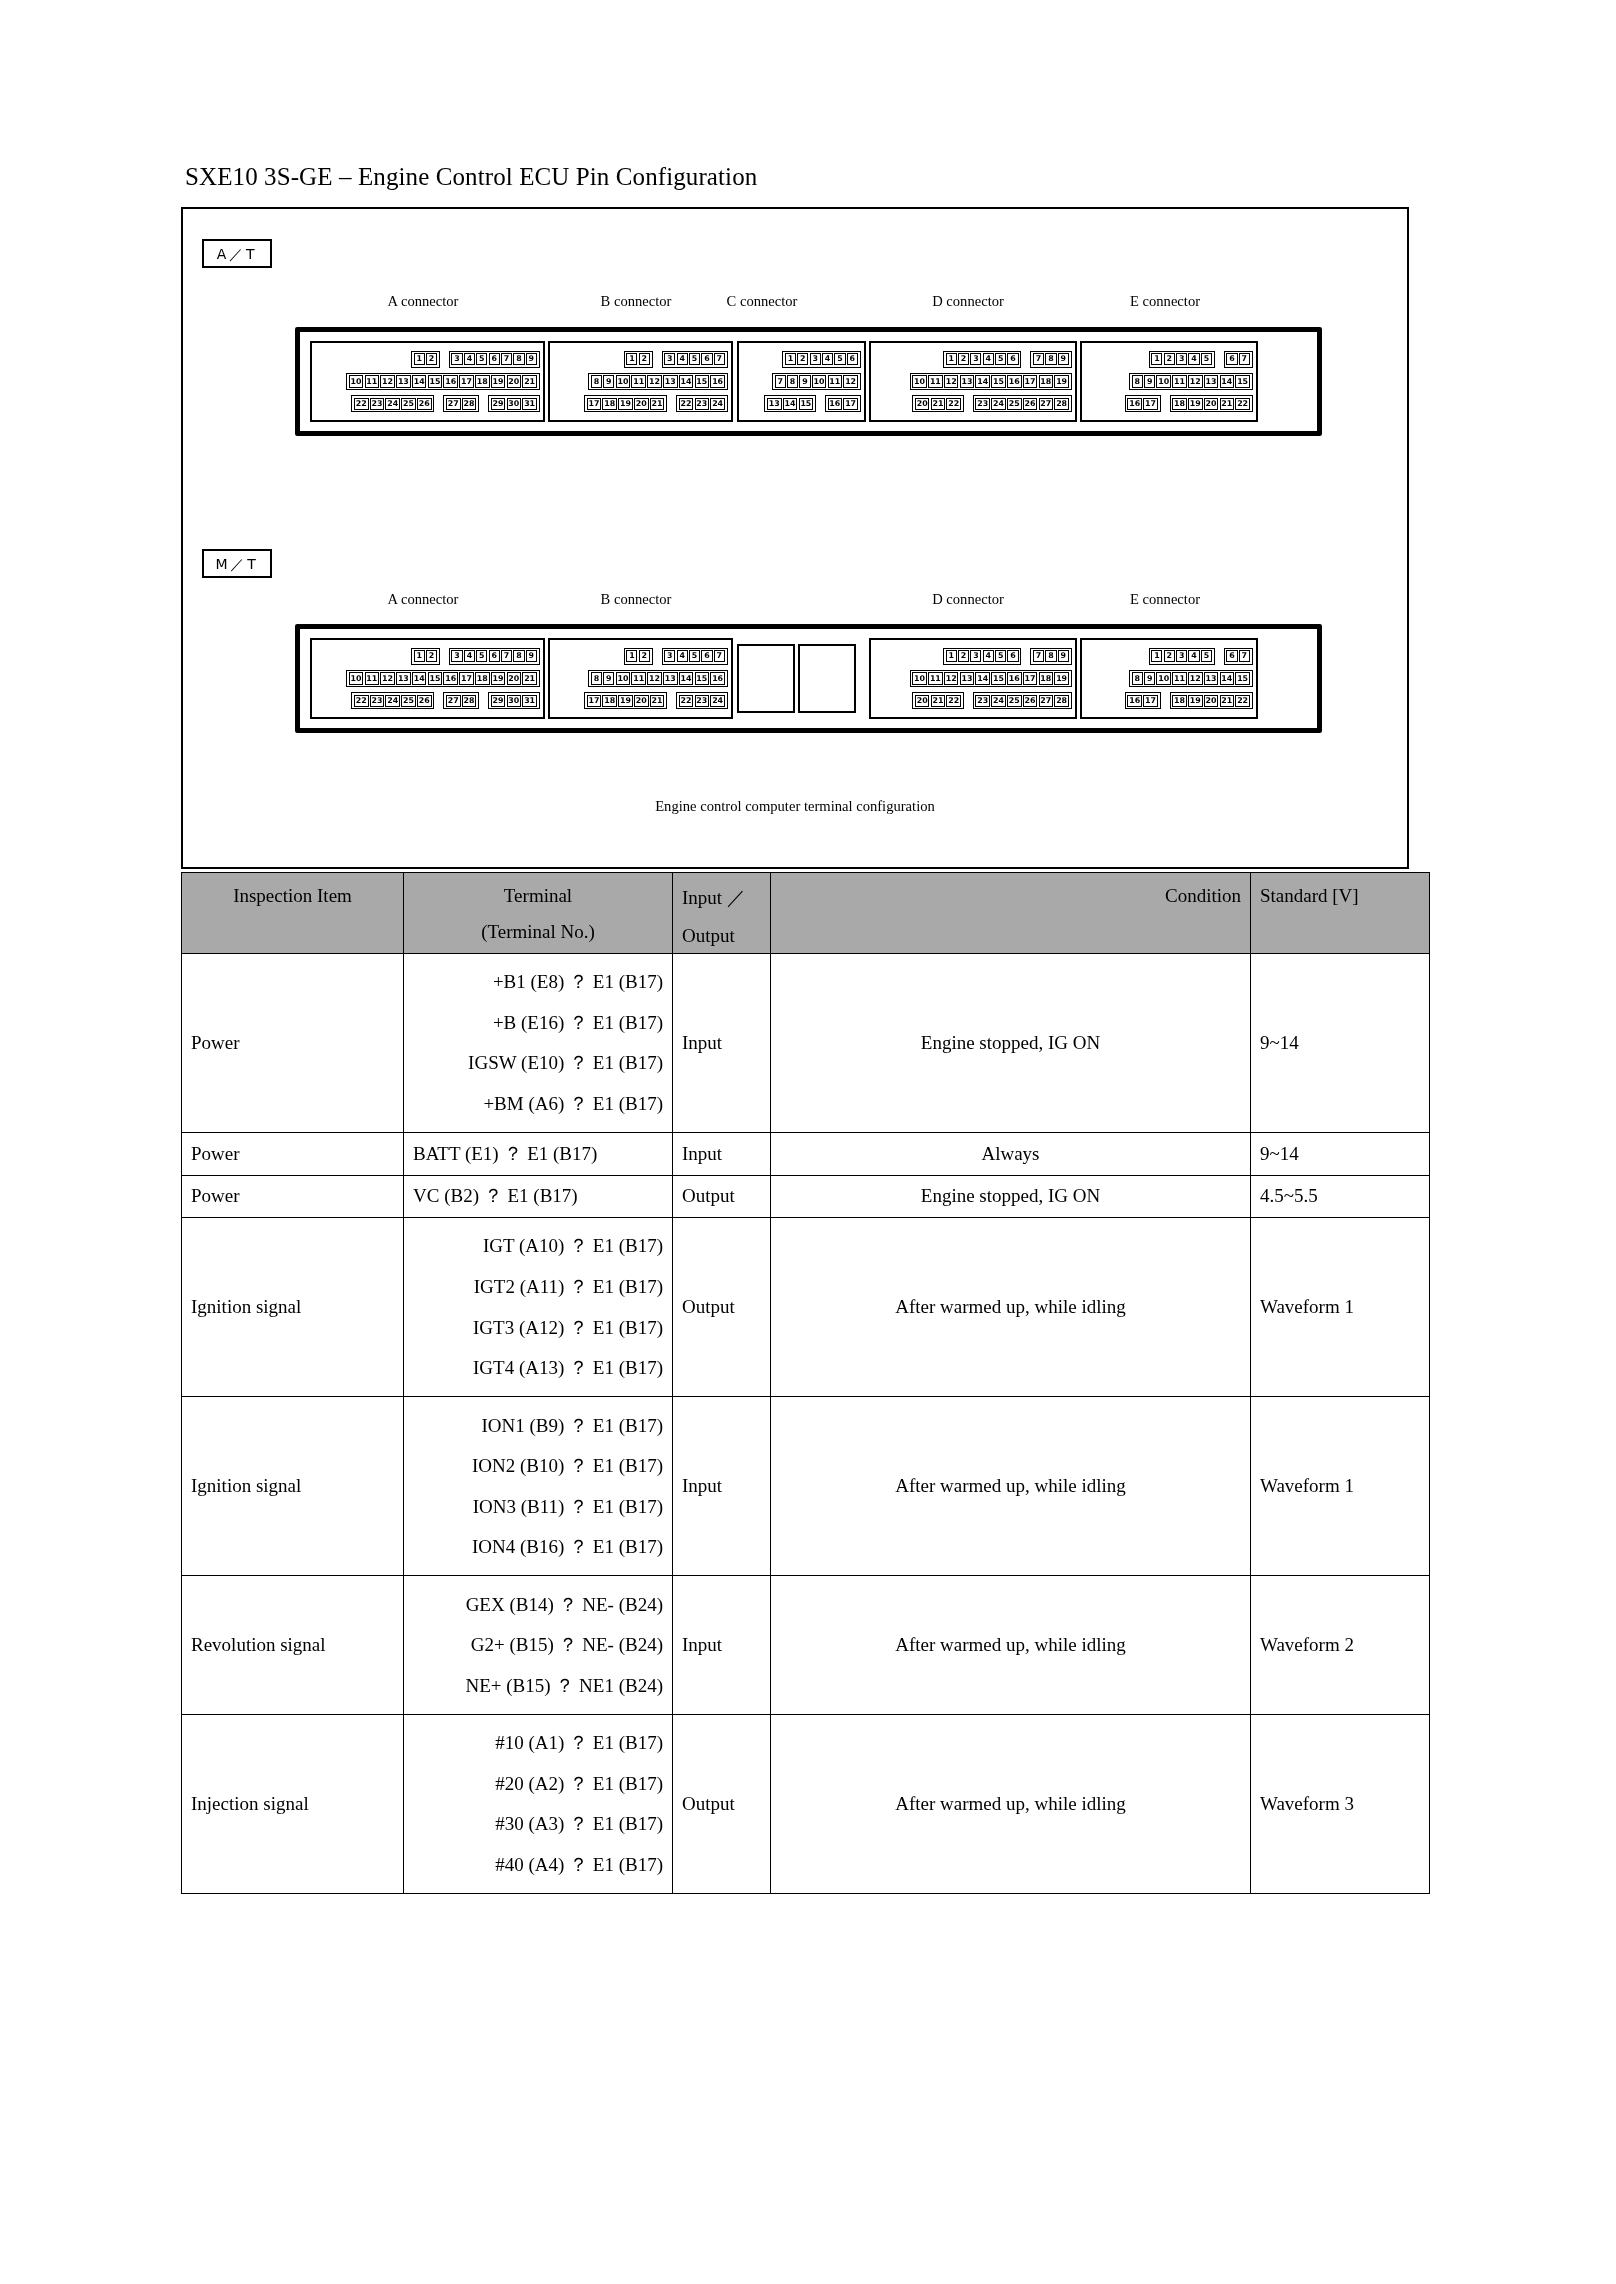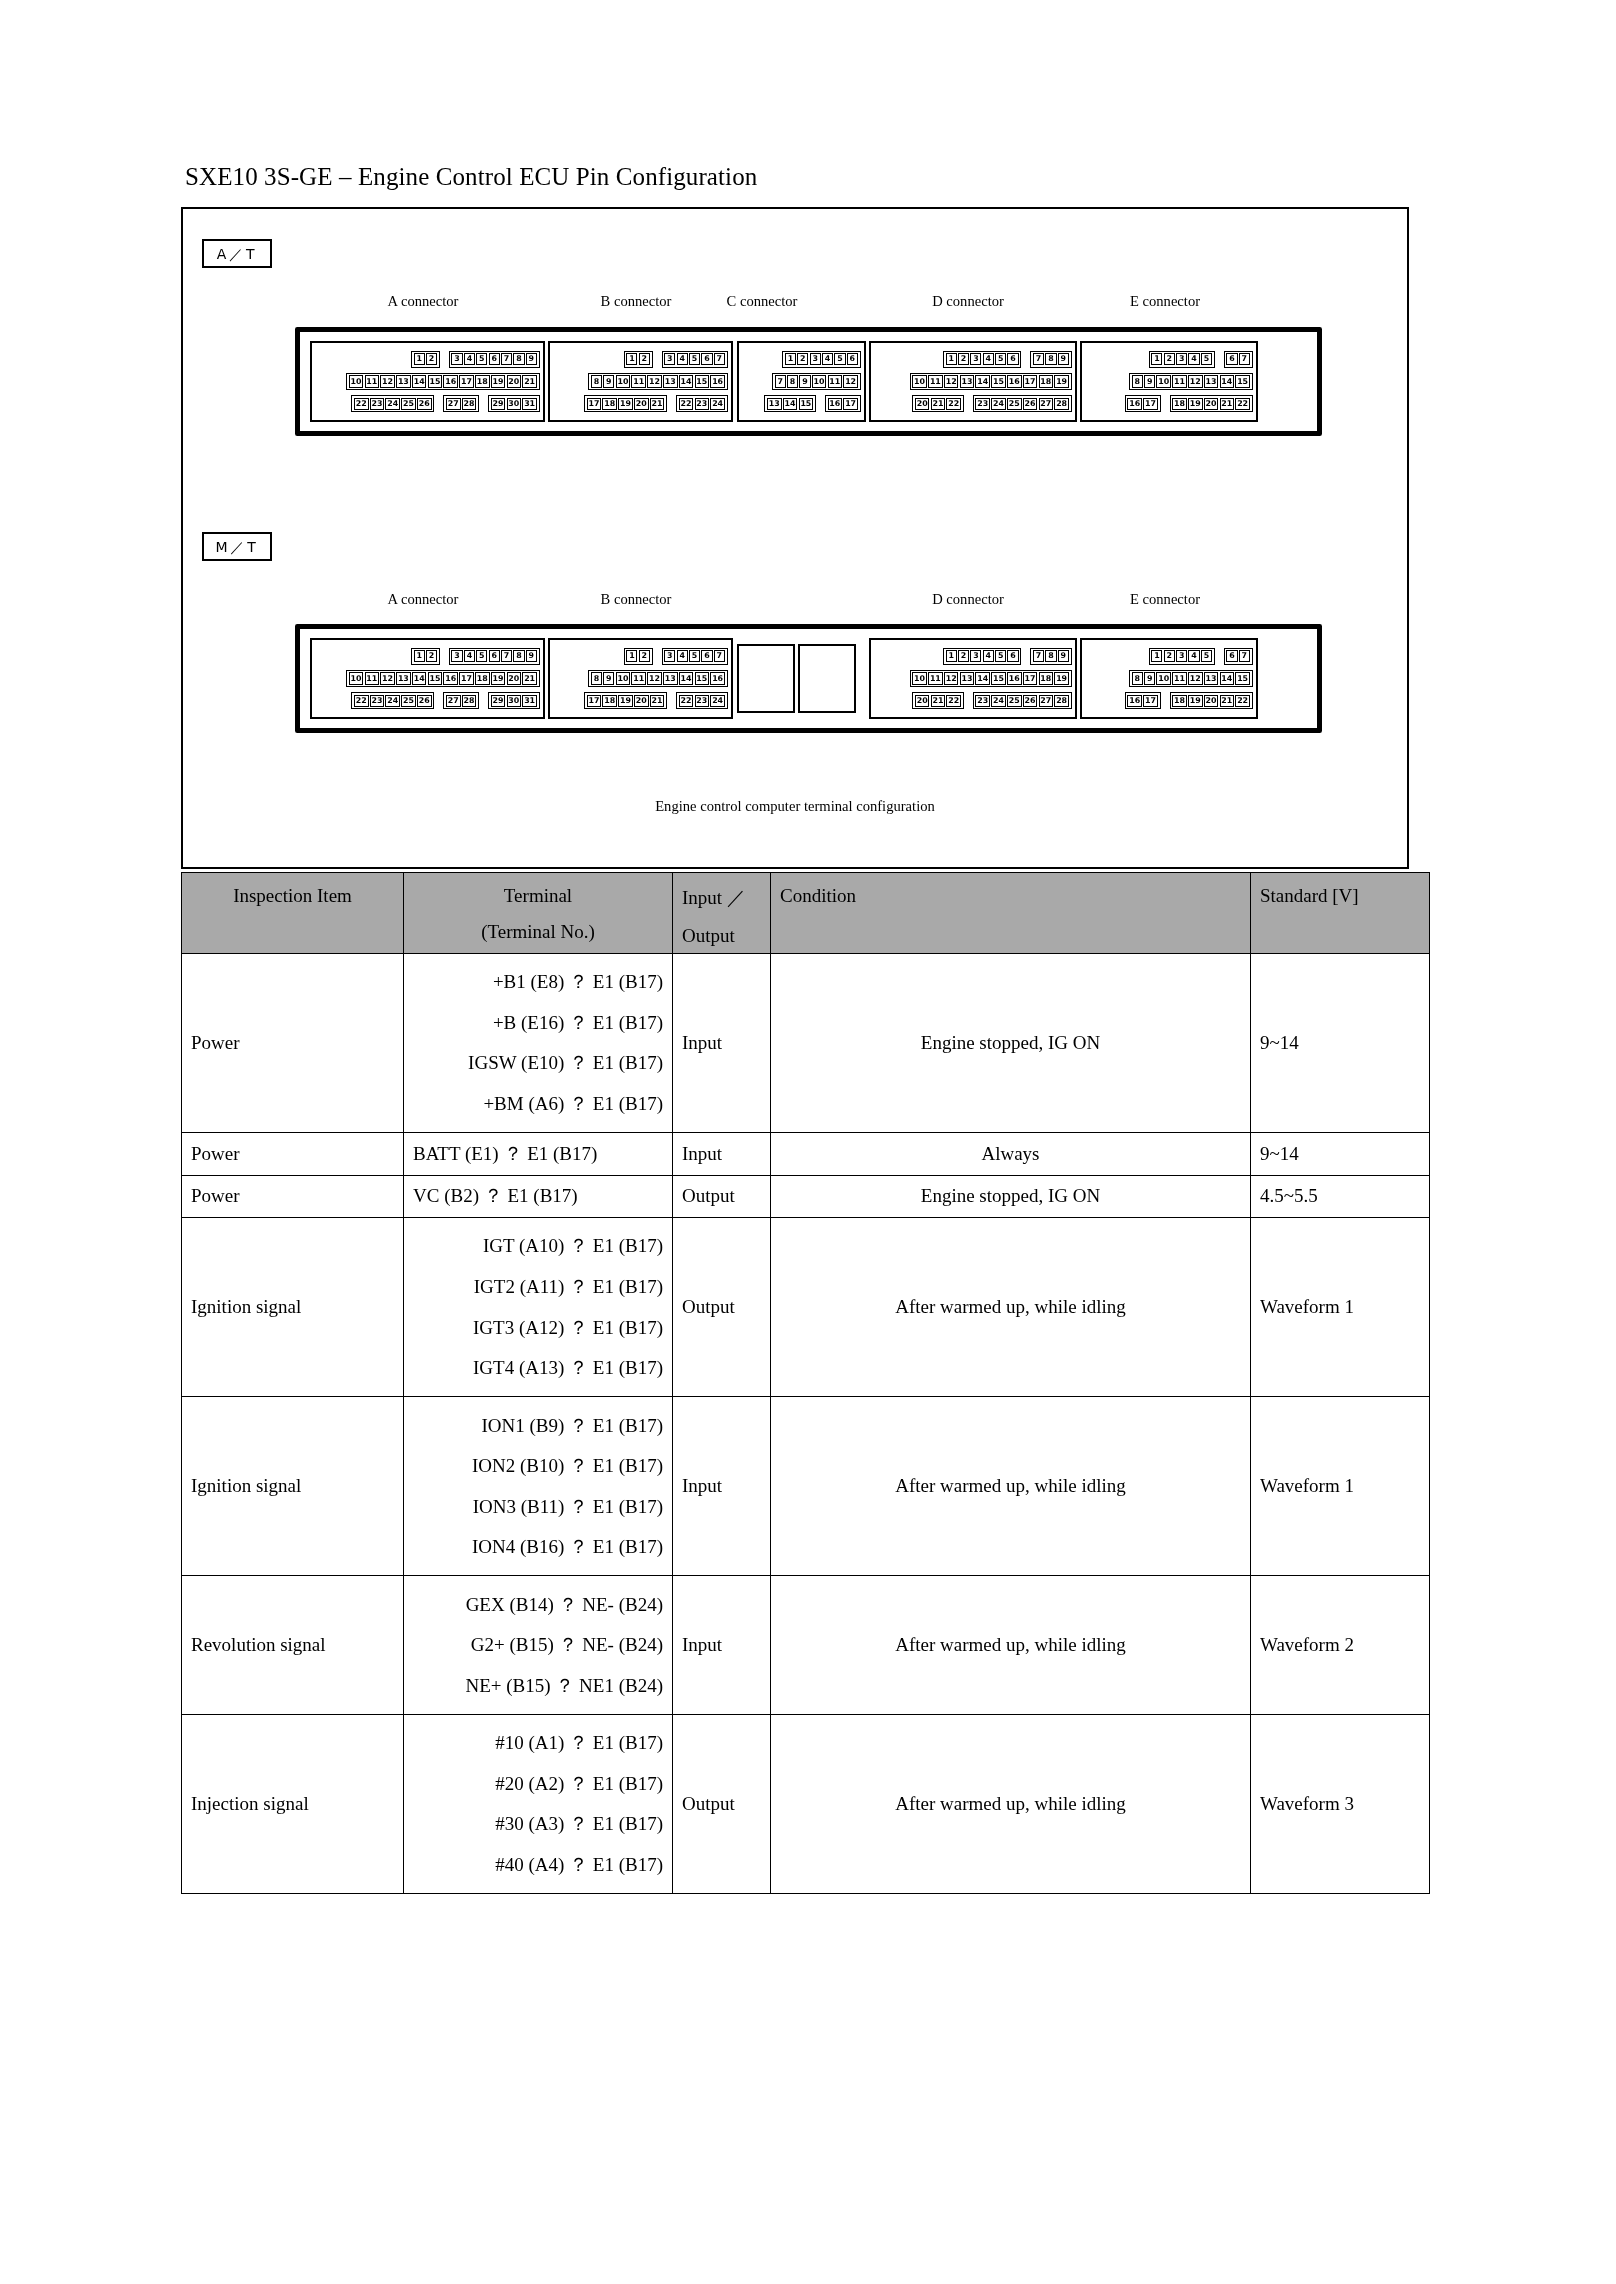--- a/index.html
+++ b/index.html
@@ -60,21 +60,21 @@
     padding-top: 4.5px;
   }
   .trans-tag.at {
     left: 202px;
     top: 239px;
     width: 70px;
     height: 29px;
   }
   .trans-tag.mt {
     left: 202px;
-    top: 532px;
+    top: 549px;
     width: 70px;
     height: 29px;
   }
 
   
   .conn-labels {
     position: absolute;
     height: 20px;
   }
   .conn-label {
@@ -190,21 +190,21 @@
     vertical-align: top;
     padding-top: 12.3px;
   }
   th.h-item, th.h-term {
     text-align: center;
   }
   th.h-io {
     text-align: left;
   }
   th.h-cond, th.h-std {
-    text-align: left;
+    text-align: right;
   }
   th.h-std {
     text-align: left;
   }
   .hdr-l1 { display: block; }
   .hdr-l2 { display: block; margin-top: 14px; }
 
   td.c-item { text-align: left; }
   td.c-term { text-align: left; padding-left: 12.3px; }
   td.c-io   { text-align: left; }

